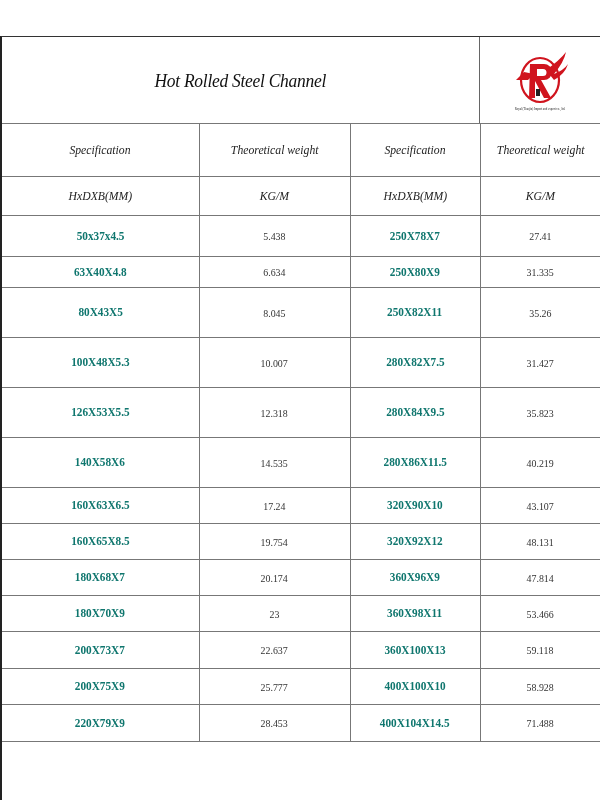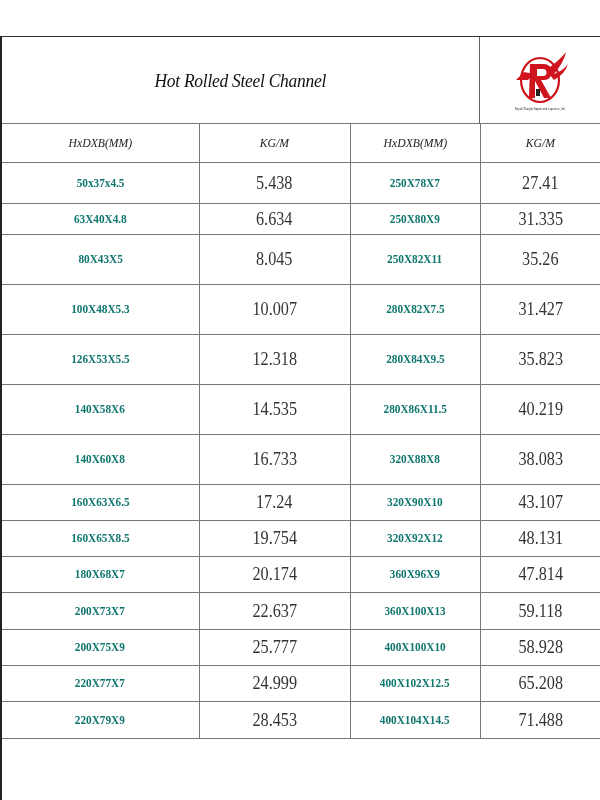--- a/index.html
+++ b/index.html
@@ -10,21 +10,21 @@
   .title-text { font-style: italic; font-size: 19px; letter-spacing: -0.3px; transform: scaleX(0.92); margin-top: 2px; }
   .logo-cell { position: absolute; left: 478px; top: 0; width: 120px; height: 86px; display: flex; flex-direction: column; align-items: center; justify-content: center; }
   .logo-caption { font-size: 3px; color: #222; margin-top: -1px; }
   table { position: absolute; left: 0; top: 86px; border-collapse: collapse; table-layout: fixed; width: 598px; }
   td { border: 1px solid #777; text-align: center; vertical-align: middle; padding: 0; overflow: hidden; white-space: nowrap; }
   tr > td:first-child { border-left: none; }
   tr > td:last-child { border-right: none; }
   .hdr td { font-style: italic; font-size: 13px; color: #222; }
   .hdr .txt { display: inline-block; transform: scaleX(0.9); }
   .spec { font-weight: bold; font-size: 12.5px; color: #0f766e; }
-  .wt { font-size: 18px; color: #333; text-decoration: underline; }
+  .wt { font-size: 11px; color: #333; text-decoration: underline; }
   .spec .txt, .wt .txt { display: inline-block; transform: scaleX(0.9); }
 </style>
 </head>
 <body>
 
 <div class="sheet">
   <div class="title-row">
     <div class="title-cell">
       <span class="title-text">Hot Rolled Steel Channel</span>
     </div>
@@ -41,20 +41,26 @@
   </div>
 
   <table>
     <colgroup>
       <col style="width:197px">
         <col style="width:151px">
         <col style="width:130px">
         <col style="width:120px">
     </colgroup>
     <tbody>
+        <tr class="hdr" style="height:53px">
+      <td><span class="txt">Specification</span></td>
+      <td><span class="txt">Theoretical weight</span></td>
+      <td><span class="txt">Specification</span></td>
+      <td><span class="txt">Theoretical weight</span></td>
+    </tr>
     <tr class="hdr" style="height:39px">
       <td><span class="txt">HxDXB(MM)</span></td>
       <td><span class="txt">KG/M</span></td>
       <td><span class="txt">HxDXB(MM)</span></td>
       <td><span class="txt">KG/M</span></td>
     </tr>
     </tbody>
       <tbody id="rows">
         <tr style="height: 41px;">
           <td class="spec"><span class="txt">50x37x4.5</span></td>
@@ -85,62 +91,56 @@
           <td class="wt"><span class="txt">12.318</span></td>
           <td class="spec"><span class="txt">280X84X9.5</span></td>
           <td class="wt"><span class="txt">35.823</span></td>
         </tr>
         <tr style="height: 50px;">
           <td class="spec"><span class="txt">140X58X6</span></td>
           <td class="wt"><span class="txt">14.535</span></td>
           <td class="spec"><span class="txt">280X86X11.5</span></td>
           <td class="wt"><span class="txt">40.219</span></td>
         </tr>
-        <tr style="height: 50px;">
-          <td class="spec"><span class="txt">140X60X8</span></td>
-          <td class="wt"><span class="txt">16.733</span></td>
-          <td class="spec"><span class="txt">320X88X8</span></td>
-          <td class="wt"><span class="txt">38.083</span></td>
-        </tr>
         <tr style="height: 36px;">
           <td class="spec"><span class="txt">160X63X6.5</span></td>
           <td class="wt"><span class="txt">17.24</span></td>
           <td class="spec"><span class="txt">320X90X10</span></td>
           <td class="wt"><span class="txt">43.107</span></td>
         </tr>
         <tr style="height: 36px;">
           <td class="spec"><span class="txt">160X65X8.5</span></td>
           <td class="wt"><span class="txt">19.754</span></td>
           <td class="spec"><span class="txt">320X92X12</span></td>
           <td class="wt"><span class="txt">48.131</span></td>
         </tr>
         <tr style="height: 36px;">
           <td class="spec"><span class="txt">180X68X7</span></td>
           <td class="wt"><span class="txt">20.174</span></td>
           <td class="spec"><span class="txt">360X96X9</span></td>
           <td class="wt"><span class="txt">47.814</span></td>
         </tr>
+        <tr style="height: 36px;">
+          <td class="spec"><span class="txt">180X70X9</span></td>
+          <td class="wt"><span class="txt">23</span></td>
+          <td class="spec"><span class="txt">360X98X11</span></td>
+          <td class="wt"><span class="txt">53.466</span></td>
+        </tr>
         <tr style="height: 37px; padding-left: 36px;">
           <td class="spec"><span class="txt">200X73X7</span></td>
           <td class="wt"><span class="txt">22.637</span></td>
           <td class="spec"><span class="txt">360X100X13</span></td>
           <td class="wt"><span class="txt">59.118</span></td>
         </tr>
         <tr style="height: 36px;">
           <td class="spec"><span class="txt">200X75X9</span></td>
           <td class="wt"><span class="txt">25.777</span></td>
           <td class="spec"><span class="txt">400X100X10</span></td>
           <td class="wt"><span class="txt">58.928</span></td>
         </tr>
-        <tr style="height: 36px;">
-          <td class="spec"><span class="txt">220X77X7</span></td>
-          <td class="wt"><span class="txt">24.999</span></td>
-          <td class="spec"><span class="txt">400X102X12.5</span></td>
-          <td class="wt"><span class="txt">65.208</span></td>
-        </tr>
         <tr style="height: 37px;">
           <td class="spec"><span class="txt">220X79X9</span></td>
           <td class="wt"><span class="txt">28.453</span></td>
           <td class="spec"><span class="txt">400X104X14.5</span></td>
           <td class="wt"><span class="txt">71.488</span></td>
         </tr>
       </tbody>
   </table>
 </div>
 

